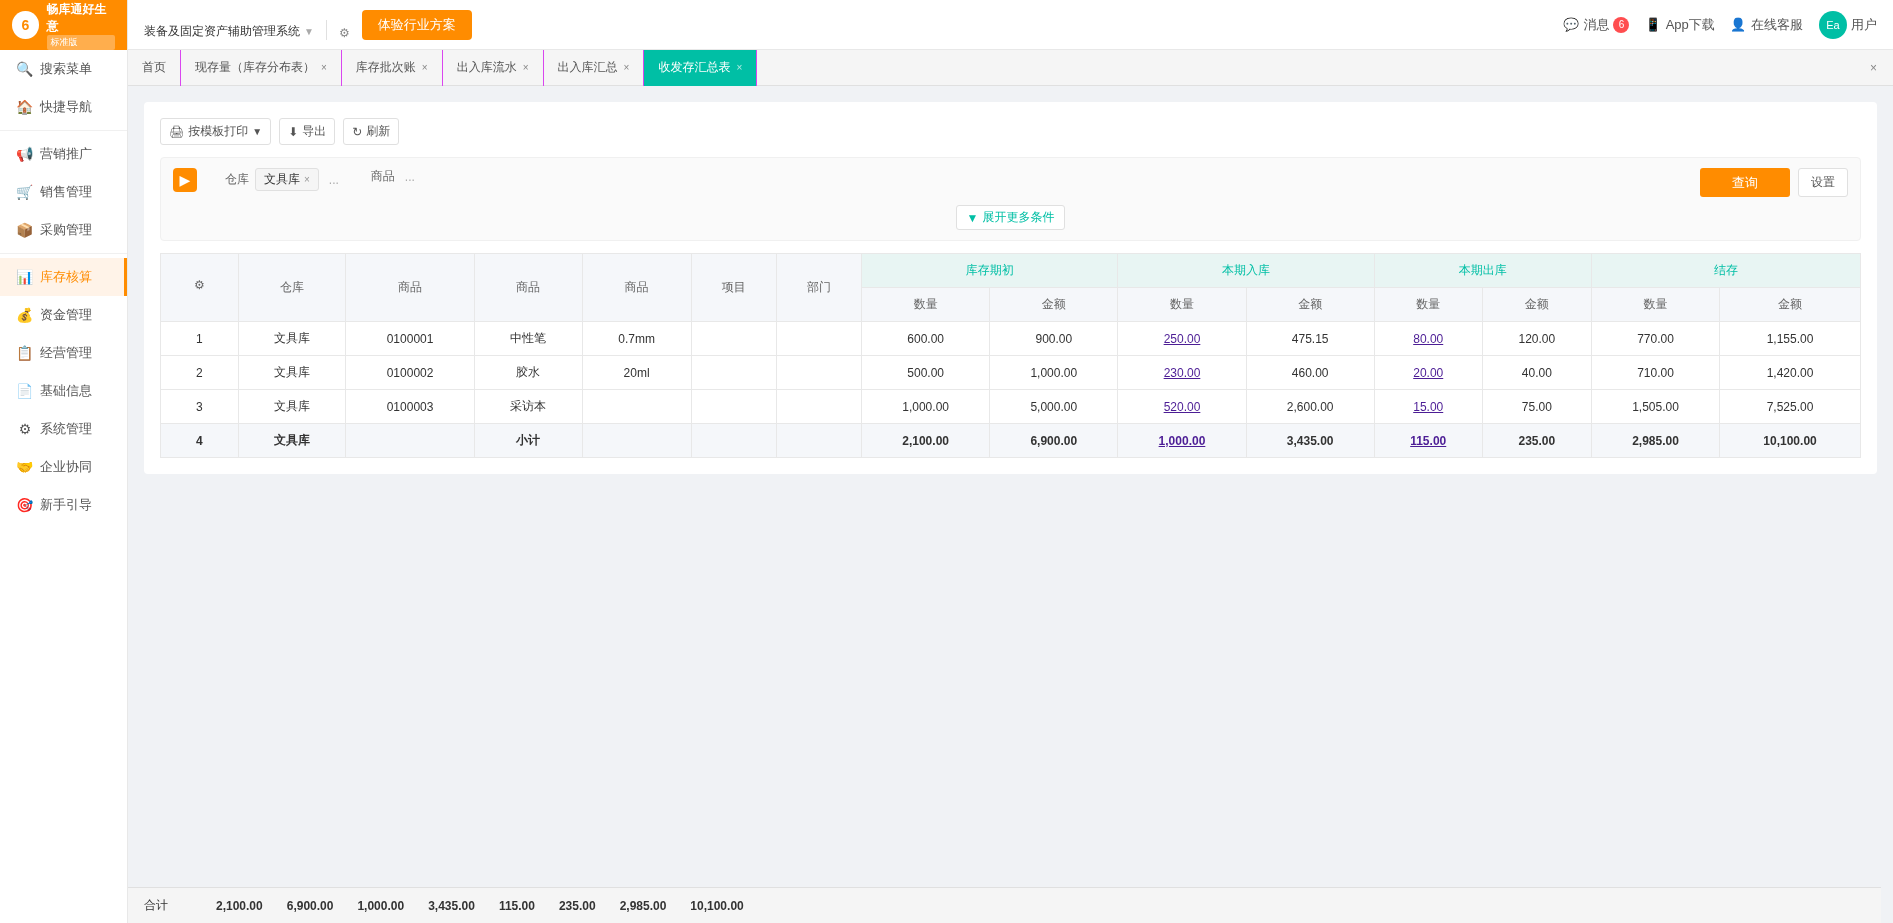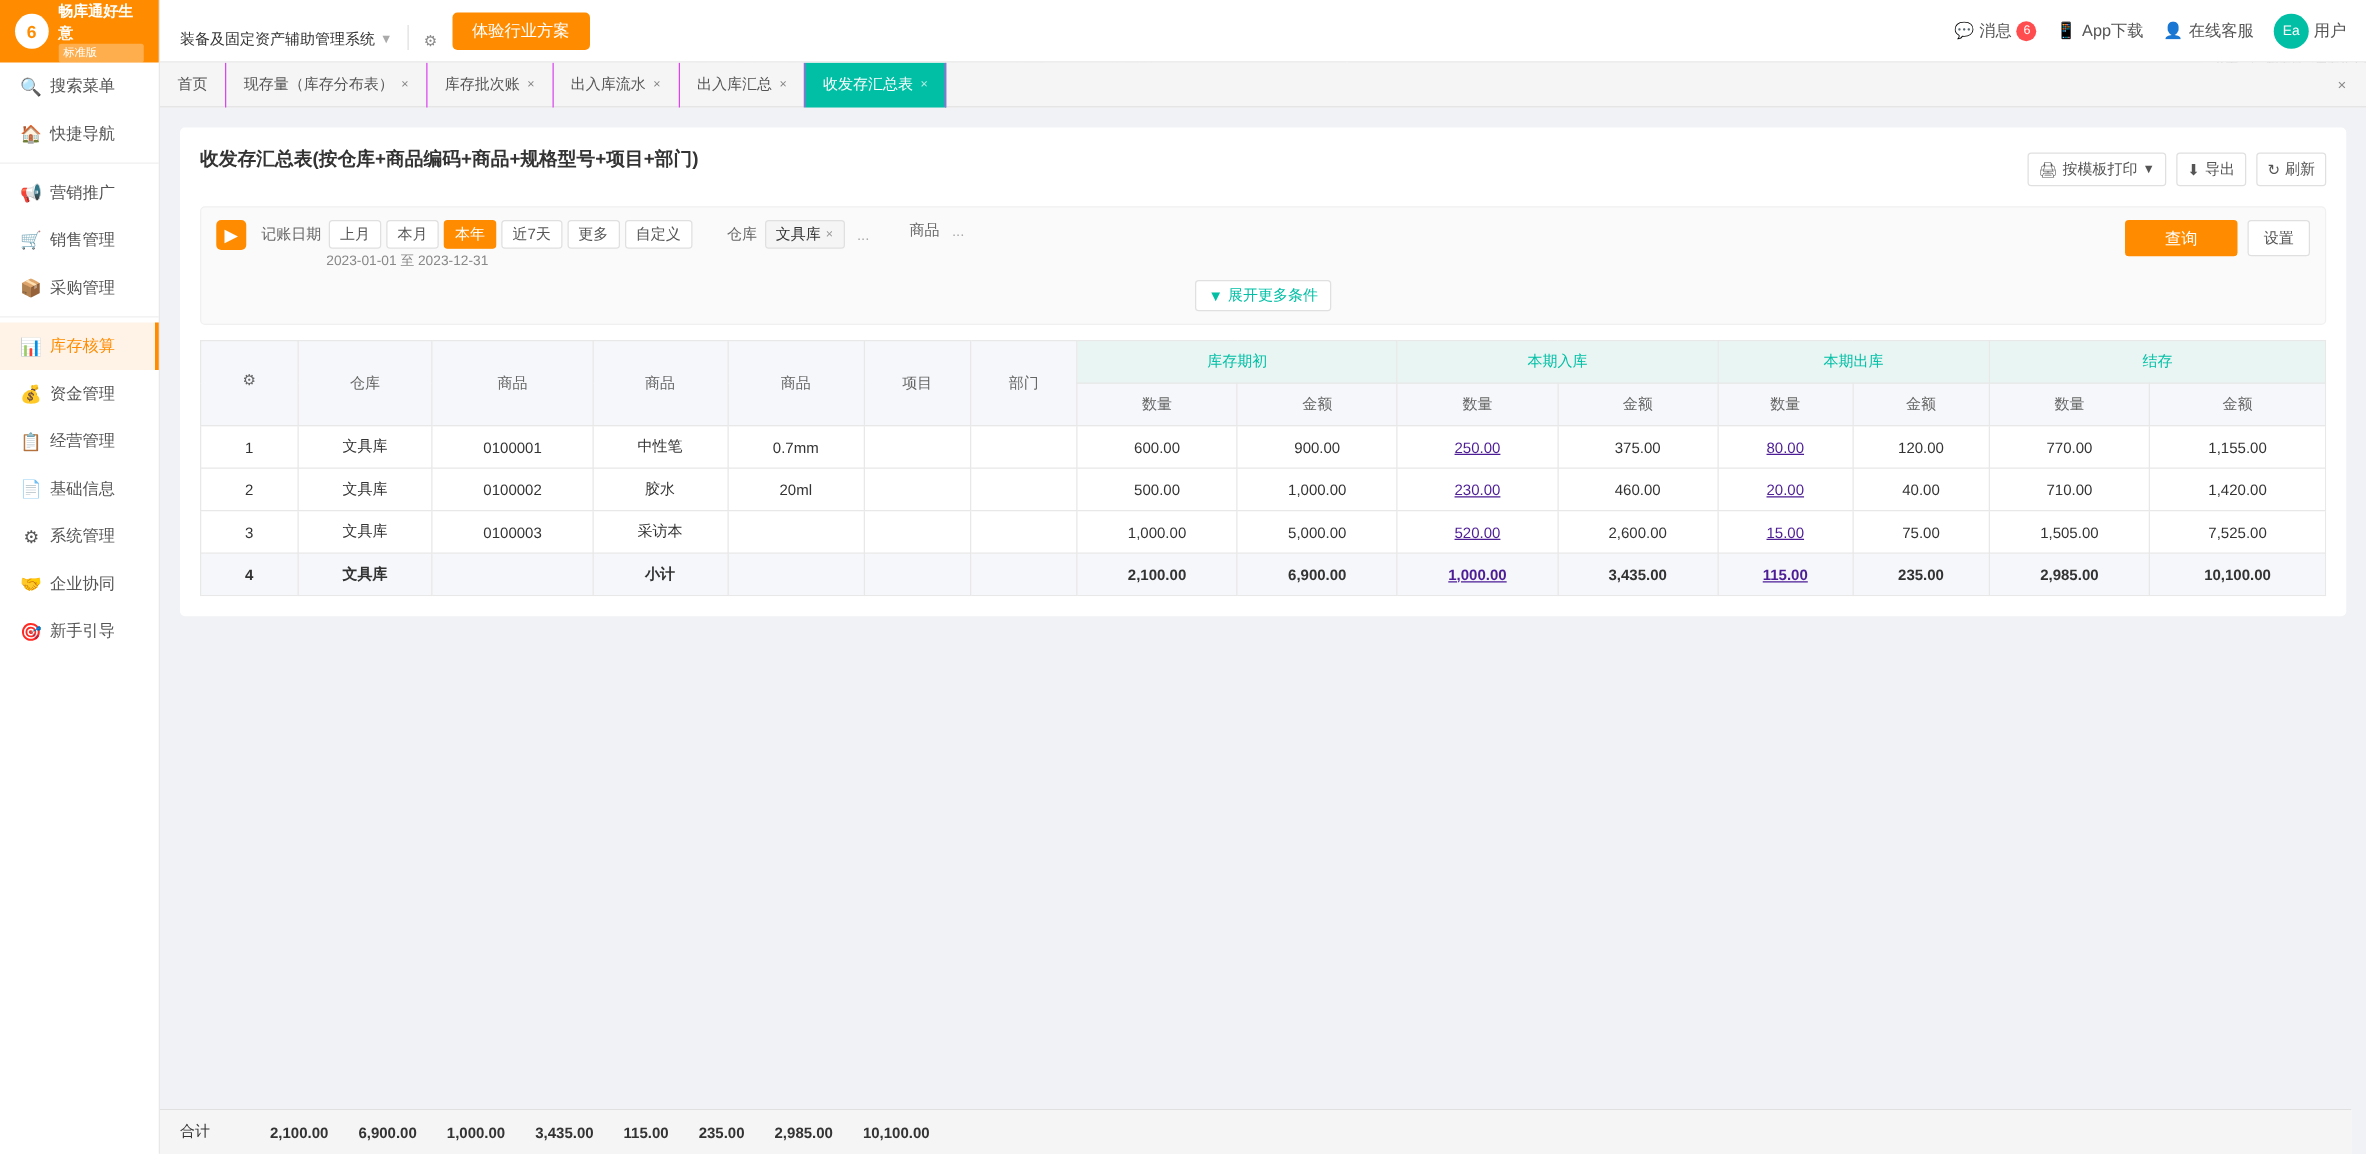--- a/index.html
+++ b/index.html
@@ -191,21 +191,20 @@
         <span class="tab-close">×</span>
       </div>
     </div>
   <div style="margin-left:auto;padding-right:16px;cursor:pointer;color:#888;">×</div>
 </div>
 
 <div class="main">
   <div class="content-card">
 
     <div style="display:flex;align-items:center;justify-content:space-between;margin-bottom:12px;">
-      <div class="page-title">收发存汇总表(按仓库+商品编码+商品+规格型号+项目+部门)</div>
       <div class="page-tools" style="margin-bottom:0;">
         <button class="page-tool-btn">
           <span>🖨</span>
           <span>按模板打印</span>
           <span style="font-size:10px;">▼</span>
         </button>
         <button class="page-tool-btn">
           <span>⬇</span>
           <span>导出</span>
         </button>
@@ -213,36 +212,20 @@
           <span>↻</span>
           <span>刷新</span>
         </button>
       </div>
     </div>
 
     <div style="background:#fafafa;border:1px solid #f0f0f0;border-radius:4px;padding:10px 12px;margin-bottom:12px;">
       <div style="display:flex;align-items:flex-start;gap:12px;flex-wrap:wrap;">
         <div class="filter-arrow">▶</div>
 
-        <div style="display:flex;align-items:flex-start;gap:8px;">
-          <div style="display:flex;flex-direction:column;">
-            <div style="display:flex;align-items:center;gap:6px;">
-              <span class="filter-label">记账日期</span>
-              <div class="date-btns">
-                <button class="date-btn">上月</button>
-                <button class="date-btn">本月</button>
-                <button class="date-btn active">本年</button>
-                <button class="date-btn">近7天</button>
-                <button class="date-btn">更多</button>
-                <button class="date-btn">自定义</button>
-              </div>
-            </div>
-            <div class="date-range" style="padding-left:52px;">2023-01-01 至 2023-12-31</div>
-          </div>
-        </div>
 
         <div style="display:flex;align-items:center;gap:6px;margin-left:16px;">
           <span class="filter-label">仓库</span>
           <div class="filter-tag">
             <span>文具库</span>
             <span class="filter-tag-close">×</span>
           </div>
           <span class="filter-dots">...</span>
         </div>
 
@@ -300,21 +283,21 @@
     <td>1</td>
     <td>文具库</td>
     <td>0100001</td>
     <td>中性笔</td>
     <td>0.7mm</td>
     <td></td>
     <td></td>
     <td>600.00</td>
     <td>900.00</td>
     <td><span class="link-text">250.00</span></td>
-    <td>375.00</td>
+    <td>475.15</td>
     <td><span class="link-text">80.00</span></td>
     <td>120.00</td>
     <td>770.00</td>
     <td>1,155.00</td>
   </tr>
             <tr>
     <td>2</td>
     <td>文具库</td>
     <td>0100002</td>
     <td>胶水</td>

